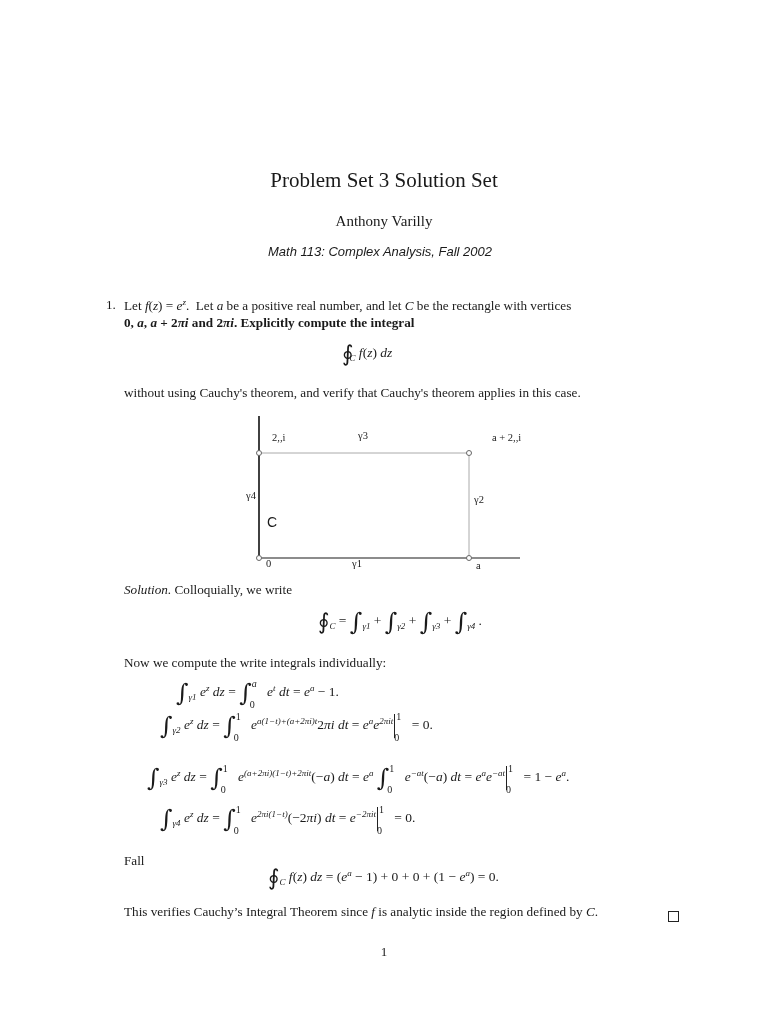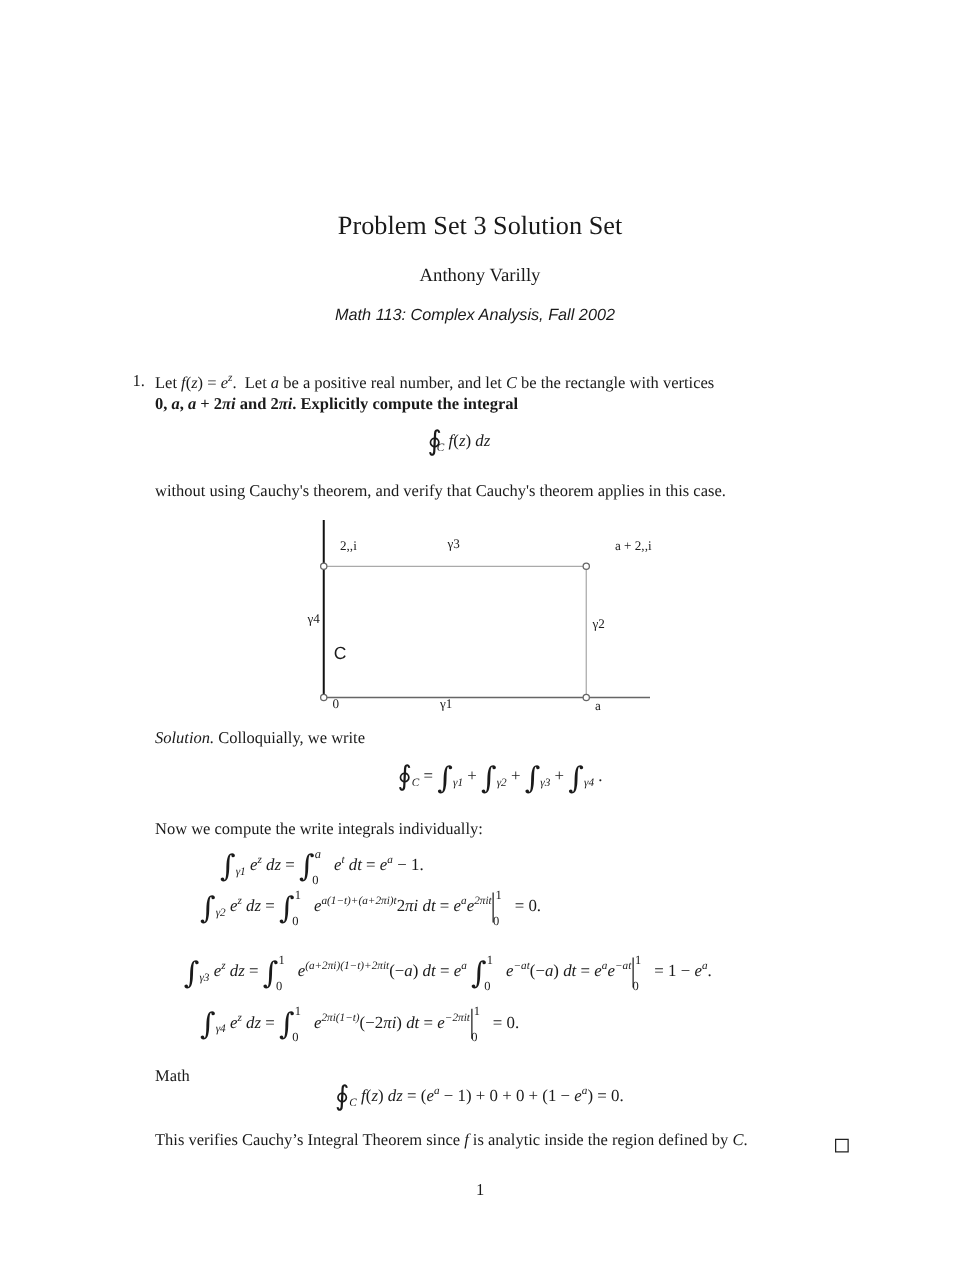--- a/index.html
+++ b/index.html
@@ -79,21 +79,21 @@
 <div class="abs mathc" style="top:713px; left:160px;">
   <span class="bigint">∫</span><sub class="m">γ2</sub> <span class="m">e<sup>z</sup> dz</span> = <span class="bigint">∫</span><span class="lim"><span class="up">1</span><span class="lo">0</span></span> <span class="m">e<sup>a(1−t)+(a+2πi)t</sup></span>2<span class="m">πi dt</span> = <span class="m">e<sup>a</sup>e<sup>2πit</sup></span><span class="bar"></span><span class="lim"><span class="up">1</span><span class="lo">0</span></span> = 0.
 </div>
 <div class="abs mathc" style="top:765px; left:147px;">
   <span class="bigint">∫</span><sub class="m">γ3</sub> <span class="m">e<sup>z</sup> dz</span> = <span class="bigint">∫</span><span class="lim"><span class="up">1</span><span class="lo">0</span></span> <span class="m">e<sup>(a+2πi)(1−t)+2πit</sup></span>(−<span class="m">a</span>) <span class="m">dt</span> = <span class="m">e<sup>a</sup></span> <span class="bigint">∫</span><span class="lim"><span class="up">1</span><span class="lo">0</span></span> <span class="m">e<sup>−at</sup></span>(−<span class="m">a</span>) <span class="m">dt</span> = <span class="m">e<sup>a</sup>e<sup>−at</sup></span><span class="bar"></span><span class="lim"><span class="up">1</span><span class="lo">0</span></span> = 1 − <span class="m">e<sup>a</sup></span>.
 </div>
 <div class="abs mathc" style="top:806px; left:160px;">
   <span class="bigint">∫</span><sub class="m">γ4</sub> <span class="m">e<sup>z</sup> dz</span> = <span class="bigint">∫</span><span class="lim"><span class="up">1</span><span class="lo">0</span></span> <span class="m">e<sup>2πi(1−t)</sup></span>(−2<span class="m">πi</span>) <span class="m">dt</span> = <span class="m">e<sup>−2πit</sup></span><span class="bar"></span><span class="lim"><span class="up">1</span><span class="lo">0</span></span> = 0.
 </div>
 
-<div class="abs txt" style="top:853px; left:124px;">Math</div>
+<div class="abs txt" style="top:853px; left:124px;">Fall</div>
 <div class="abs mathc" style="top:867px; left:268px;">
   <span class="oint">∮</span><sub class="m">C</sub> <span class="m">f</span>(<span class="m">z</span>) <span class="m">dz</span> = (<span class="m">e<sup>a</sup></span> − 1) + 0 + 0 + (1 − <span class="m">e<sup>a</sup></span>) = 0.
 </div>
 <div class="abs txt" style="top:904px; left:124px;">
   This verifies Cauchy’s Integral Theorem since <span class="m">f</span> is analytic inside the region defined by <span class="m">C</span>.
 </div>
 <div class="abs" style="top:907px; left:668px;"><span class="qed"></span></div>
 
 <div class="abs txt" style="top:944px; left:0; width:768px; text-align:center;">1</div>
 

